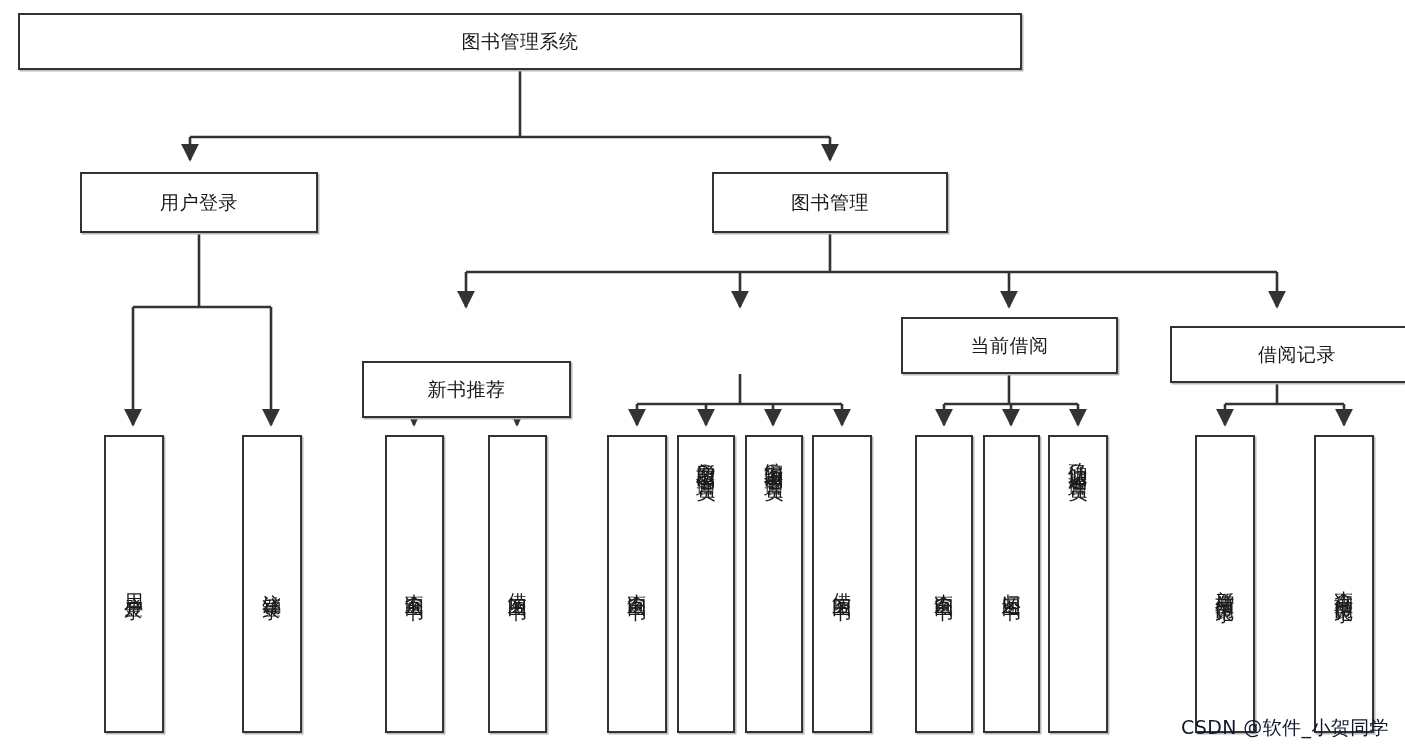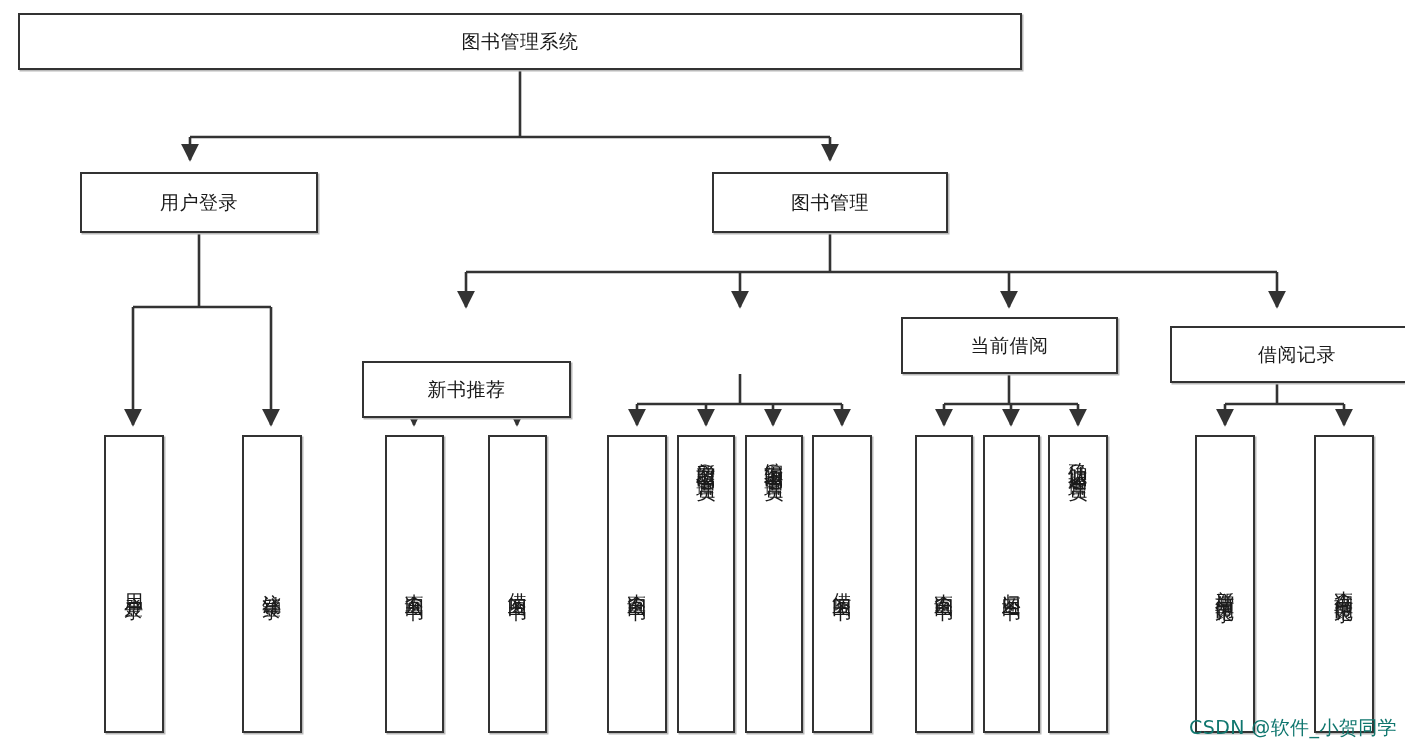--- a/index.html
+++ b/index.html
@@ -52,24 +52,24 @@
   .node.vertical {
     align-items: flex-start;
     padding-top: 10px;
   }
   .node.vertical.mid {
     align-items: center;
     padding-top: 0;
   }
   .watermark {
     position: absolute;
-    right: 8px;
+    right: 16px;
     bottom: 6px;
     font-size: 19px;
-    color: #0f766e;
+    color: #0f172a;
     letter-spacing: 0.4px;
     white-space: nowrap;
     user-select: none;
     margin-top: 24px;
   }
 </style>
 </head>
 <body>
 
 <div id="canvas">

